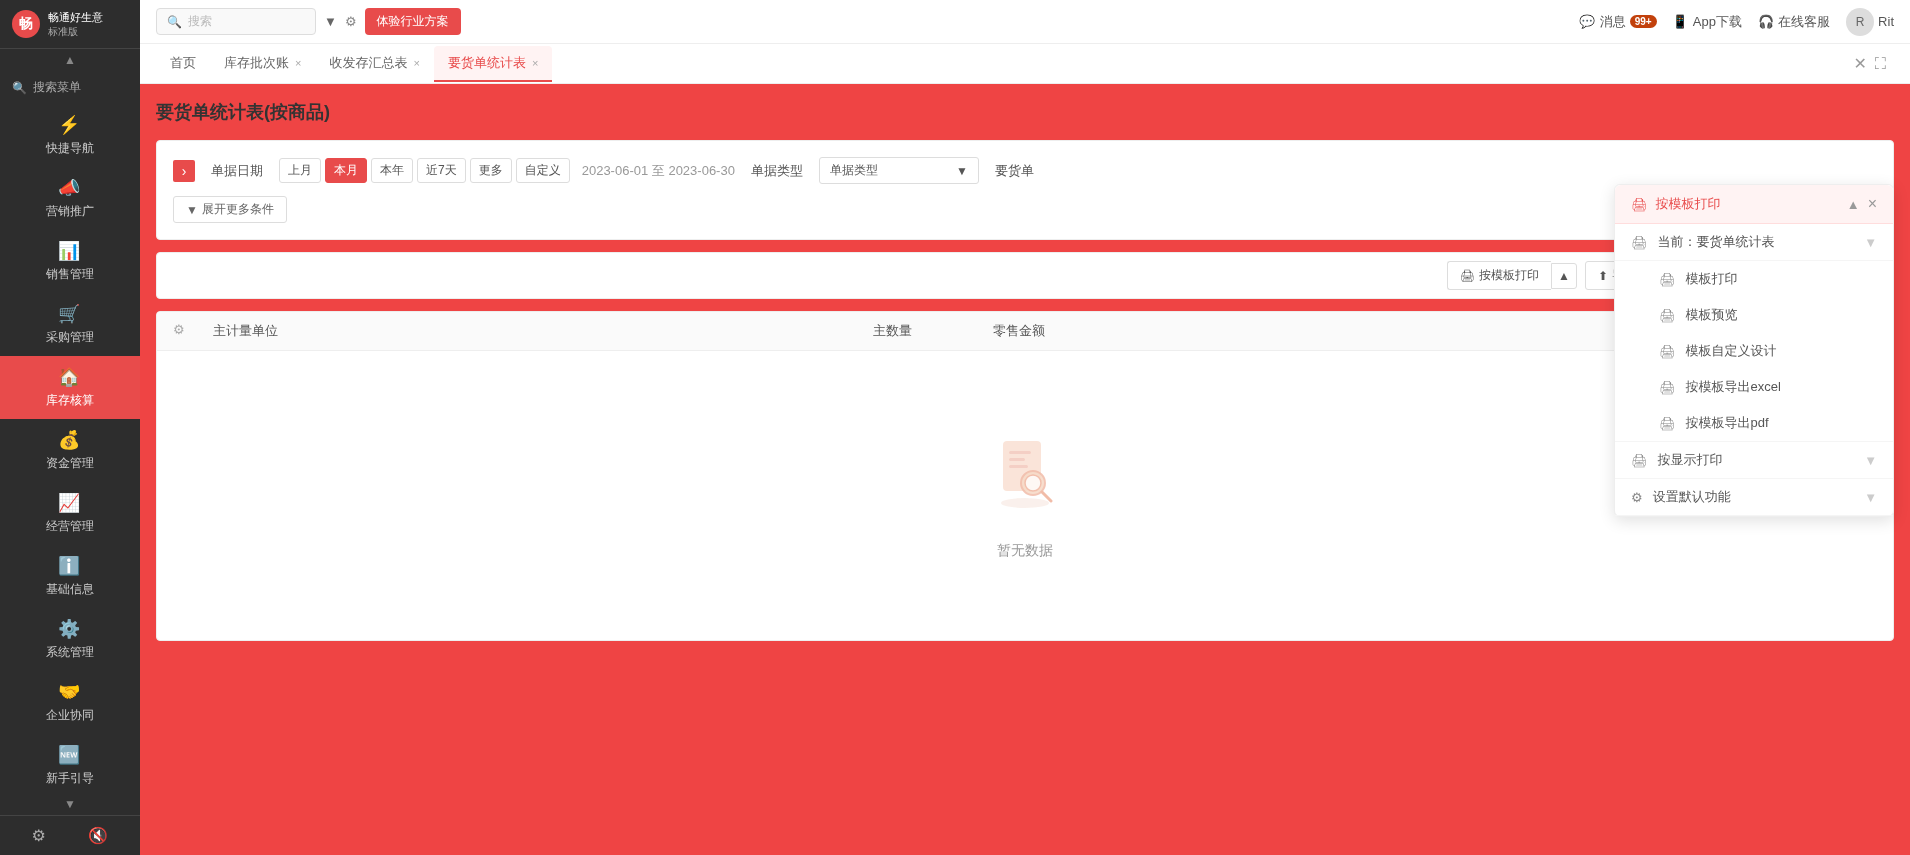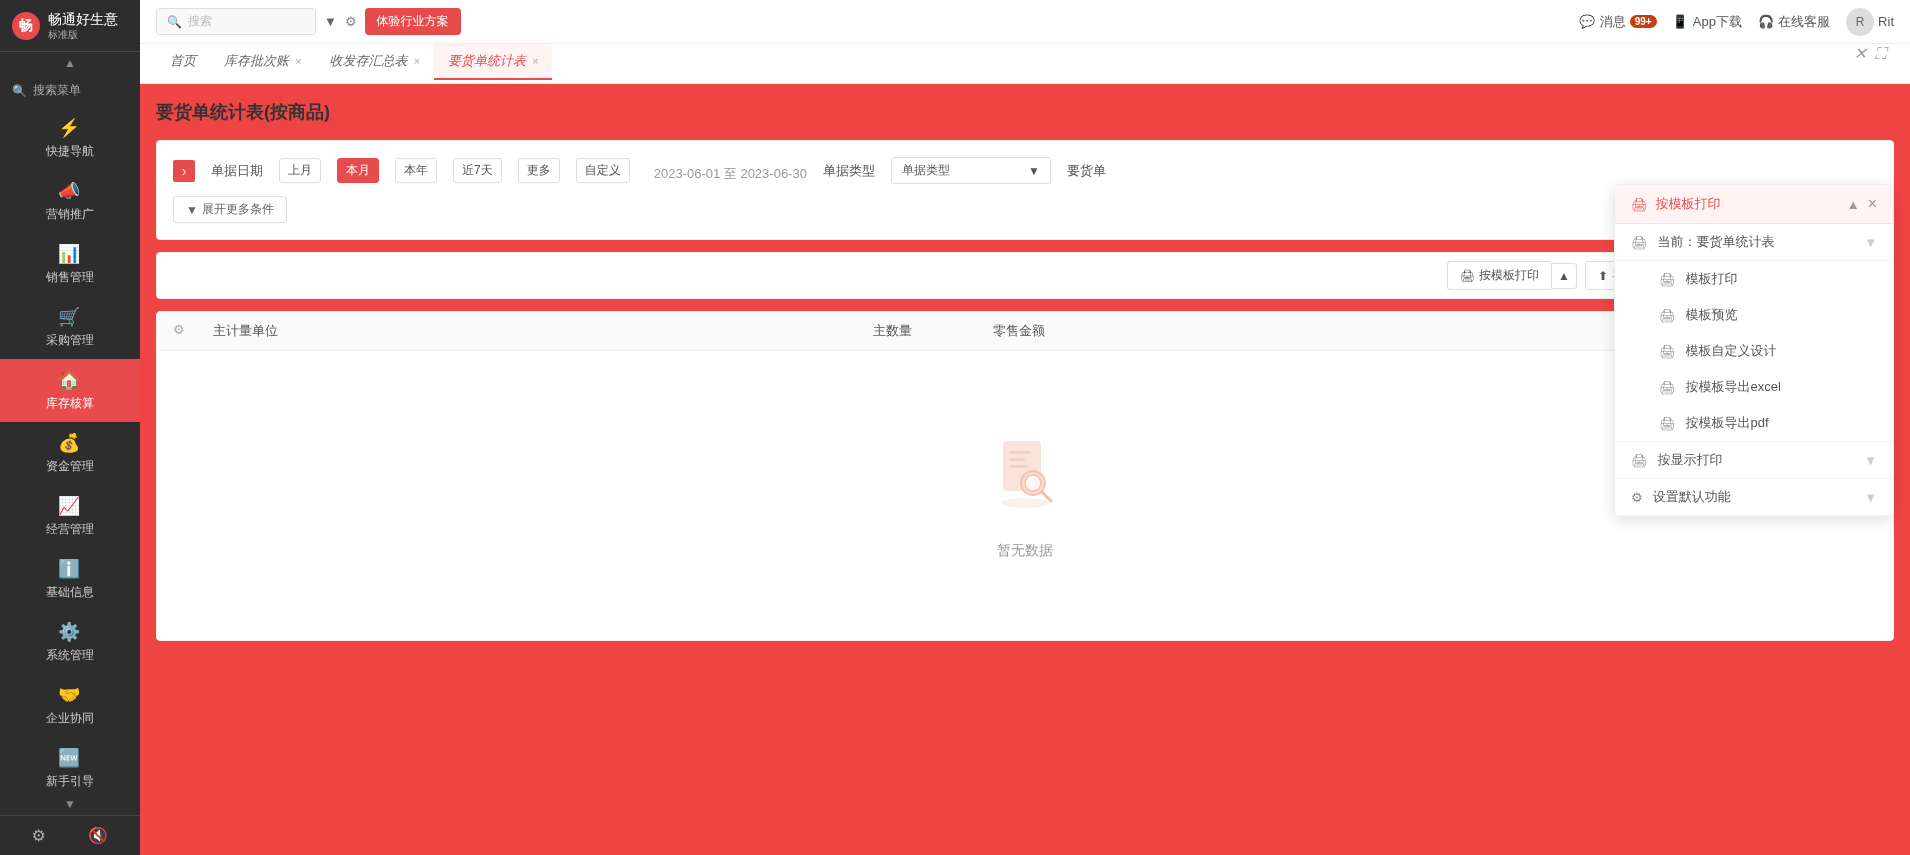--- a/index.html
+++ b/index.html
@@ -26,21 +26,21 @@
       gap: 8px;
     }
     .sidebar-logo-icon {
       width: 28px; height: 28px;
       background: #e84b4b;
       border-radius: 50%;
       display: flex; align-items: center; justify-content: center;
       color: #fff; font-size: 14px; font-weight: bold;
     }
     .sidebar-logo-text { line-height: 1.3; }
-    .sidebar-logo-text .name { font-size: 14px; color: #fff; }
+    .sidebar-logo-text .name { font-size: 11px; color: #fff; }
     .sidebar-logo-text .edition { font-size: 10px; color: #aaa; }
     .sidebar-search {
       display: flex; align-items: center;
       padding: 8px 12px; color: #aaa; font-size: 12px; cursor: pointer;
       gap: 6px;
     }
     .sidebar-nav { flex: 1; overflow-y: auto; }
     .sidebar-item {
       display: flex; flex-direction: column; align-items: center;
       padding: 10px 4px; cursor: pointer; color: #ccc; font-size: 12px;
@@ -92,25 +92,24 @@
     }
     .user-avatar {
       width: 28px; height: 28px; background: #ddd; border-radius: 50%;
       display: flex; align-items: center; justify-content: center; font-size: 12px; color: #666;
     }
 
     
     .tab-bar {
       height: 40px;
       background: #fff;
-      display: flex; align-items: flex-start;
+      display: flex; align-items: center;
       padding: 0 16px; gap: 0;
       border-bottom: 1px solid #eee;
       flex-shrink: 0;
-      font-style: italic;
     }
     .tab-item {
       display: flex; align-items: center;
       padding: 8px 14px; font-size: 13px; color: #666;
       cursor: pointer; border-bottom: 2px solid transparent;
       gap: 6px; white-space: nowrap;
     }
     .tab-item.active { color: #e84b4b; border-bottom: 2px solid #e84b4b; background: #fff3f3; border-radius: 4px 4px 0 0; }
     .tab-close { font-size: 11px; color: #aaa; cursor: pointer; }
 
@@ -120,21 +119,21 @@
     
     .page-title { font-size: 18px; font-weight: bold; color: #333; margin-bottom: 16px; }
 
     
     .filter-card {
       background: #fff; border-radius: 4px; padding: 16px;
       margin-bottom: 12px; border: 1px solid #eee;
     }
     .filter-row { display: flex; align-items: center; gap: 16px; flex-wrap: wrap; }
     .filter-label { color: #555; font-size: 13px; white-space: nowrap; }
-    .date-btns { display: flex; align-items: flex-end; gap: 16px; }
+    .date-btns { display: flex; align-items: center; gap: 4px; }
     .date-btn {
       padding: 3px 8px; border: 1px solid #ddd; border-radius: 3px;
       background: #fff; color: #555; font-size: 12px; cursor: pointer;
     }
     .date-btn.active { background: #e84b4b; color: #fff; border-color: #e84b4b; }
     .date-range { font-size: 13px; color: #999; margin-left: 8px; }
     .filter-select {
       display: flex; align-items: center; gap: 6px;
       border: 1px solid #ddd; border-radius: 3px; padding: 4px 10px;
       background: #fff; color: #555; font-size: 12px; cursor: pointer; min-width: 160px;

